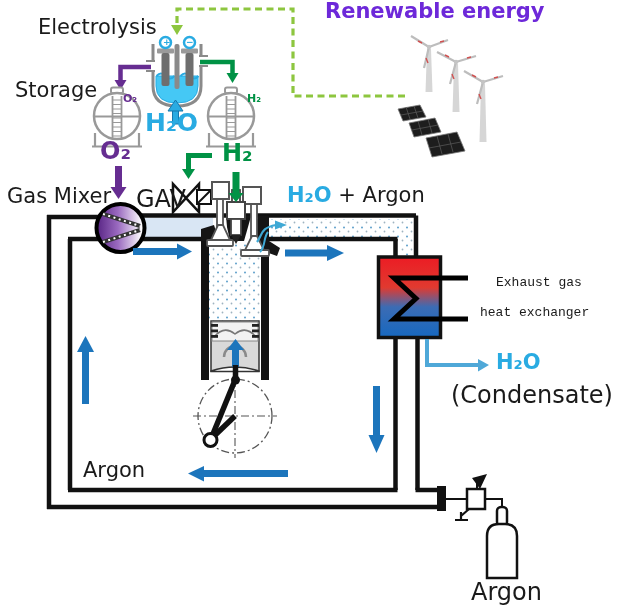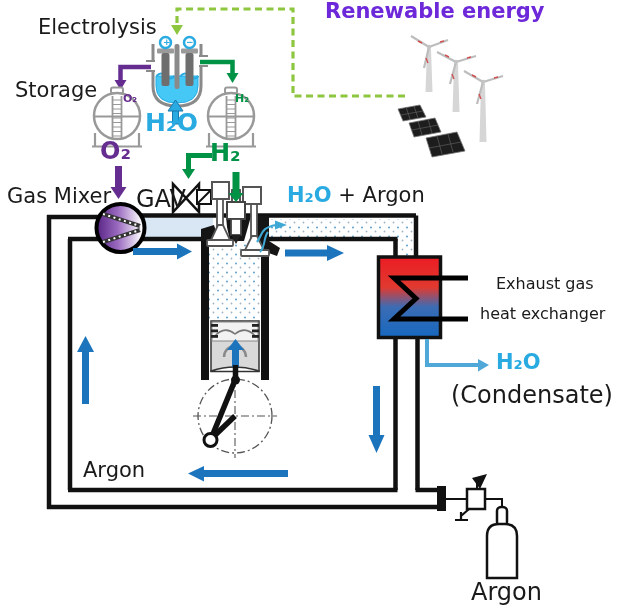--- a/index.html
+++ b/index.html
@@ -3,25 +3,25 @@
 <meta charset="utf-8">
 <style>
   html,body{margin:0;padding:0;background:#fff;}
   #stage{position:relative;width:637px;height:610px;background:#fff;overflow:hidden;
          font-family:"DejaVu Sans","Liberation Sans",sans-serif;}
   #stage svg{position:absolute;left:0;top:0;}
   .lbl{position:absolute;white-space:nowrap;line-height:1;color:#1a1a1a;}
   .b{font-weight:bold;}
   .cyan{color:#29ABE2;}
   .purple{color:#662D91;}
-  .green{color:#009245;}
+  .green{color:#009245;margin-left:12px;}
   .lgreen{color:#6d28d9;}
   .f21{font-size:21px;}
   .f20{font-size:24px;}
-  .f19{font-size:16px;}
+  .f19{font-size:13px;font-family:Liberation Mono, monospace;}
   .f24{font-size:24px;}
   .f25{font-size:25px;}
   .f11{font-size:11px;}
   .f9{font-size:9px;}
 </style>
 </head>
 <body>
 
 <div id="stage">
 

